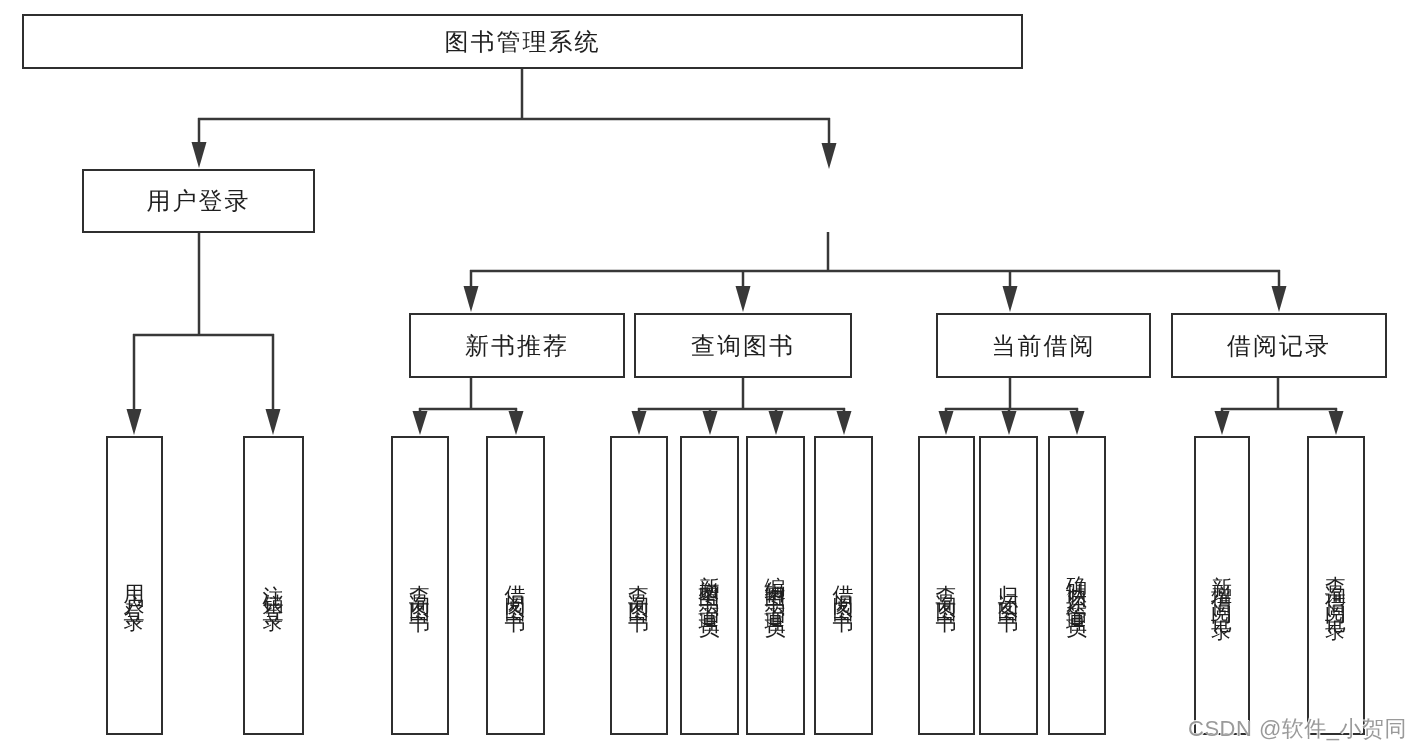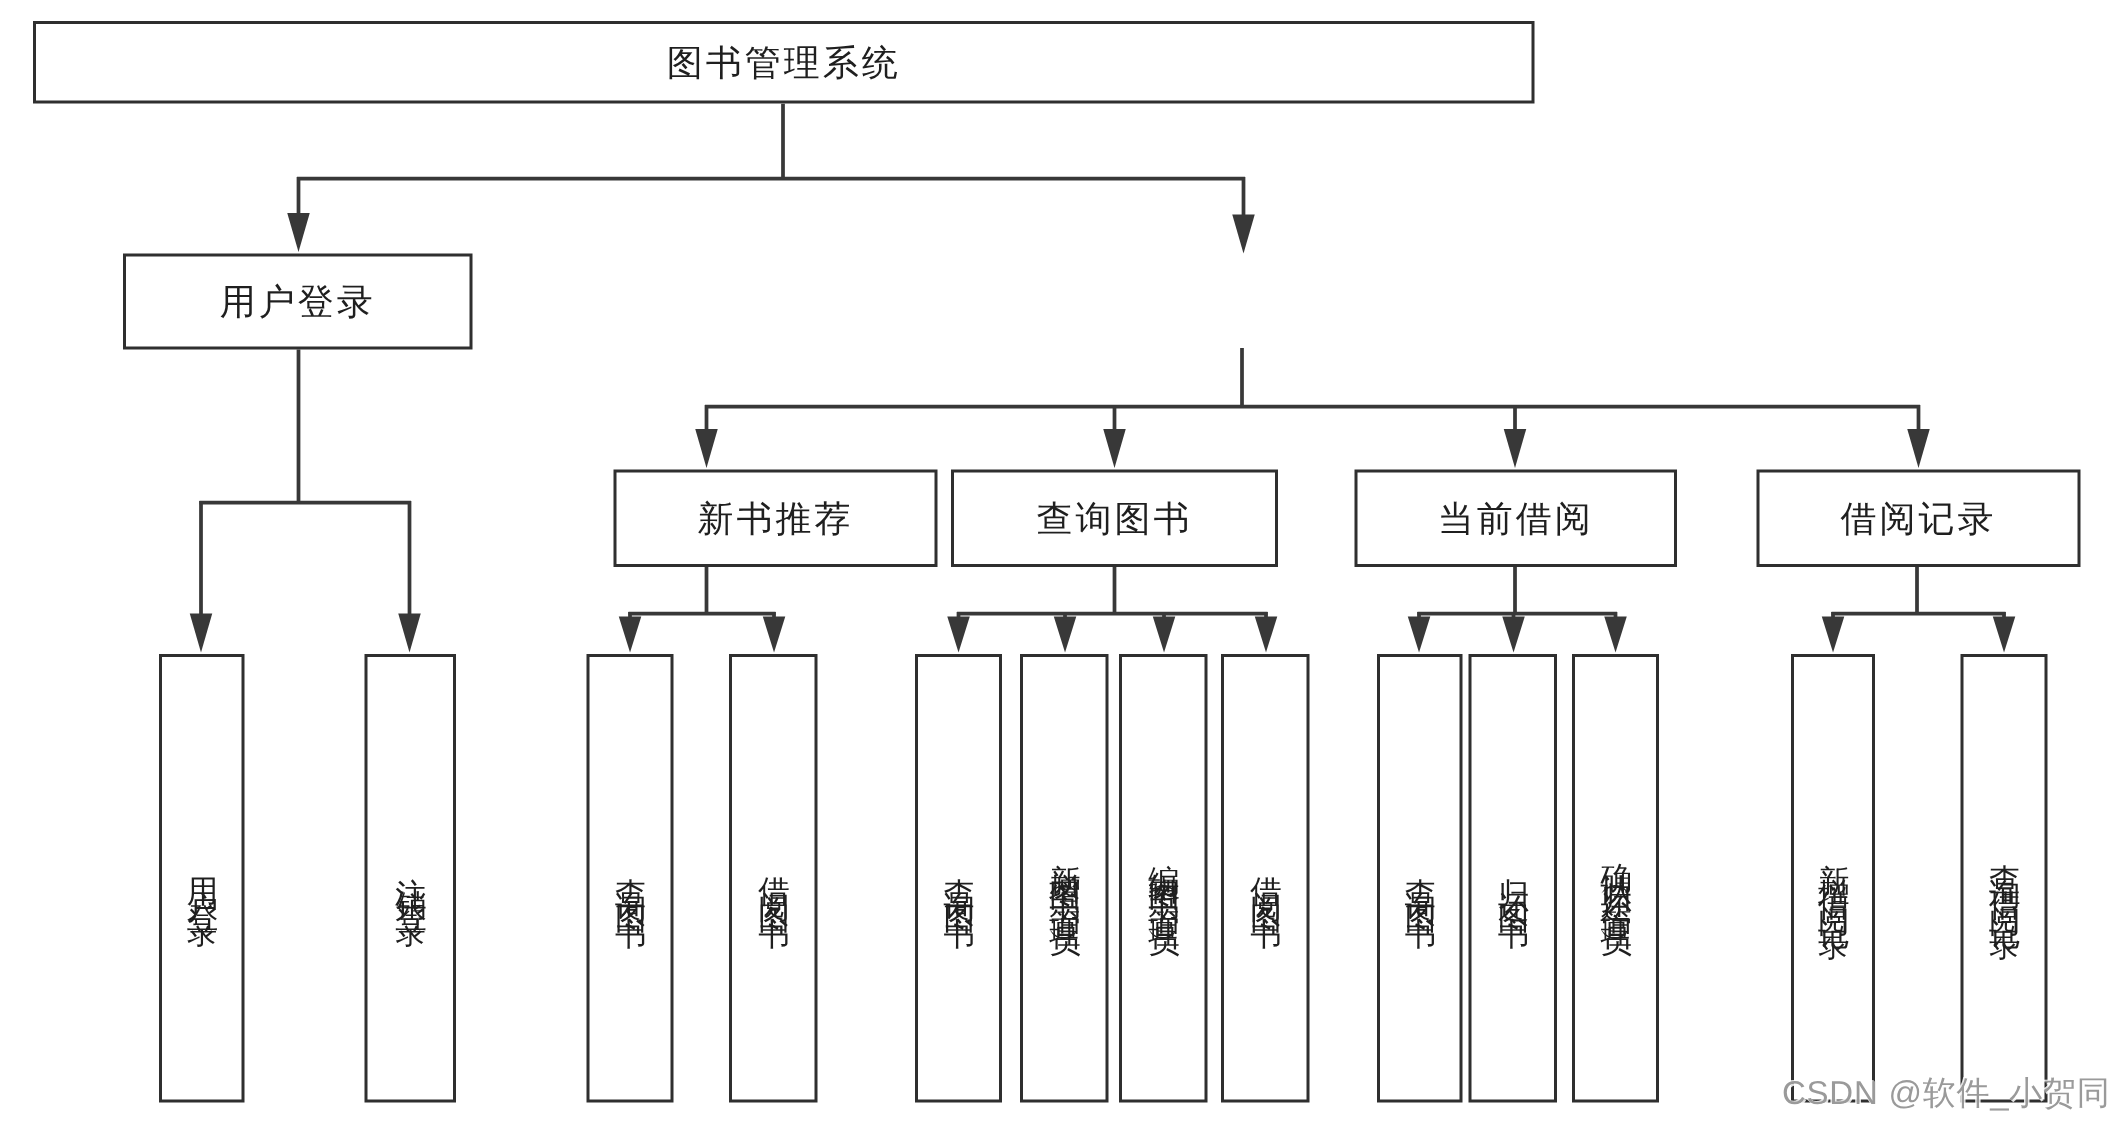--- a/index.html
+++ b/index.html
@@ -123,21 +123,21 @@
       <polygon points="1328.5,411 1343.5,411 1336,435"></polygon>
     </g>
   </svg>
 
   <div class="node h-node" style="left:22px;top:14px;width:1001px;height:55px;">图书管理系统</div>
 
   <div class="node h-node" style="left:82px;top:169px;width:233px;height:64px;">用户登录</div>
 
   <div class="node h-node" style="left:369px;top:313px;width:216px;height:65px;margin-left:40px;">新书推荐</div>
   <div class="node h-node" style="left:634px;top:313px;width:218px;height:65px;">查询图书</div>
-  <div class="node h-node" style="left:903px;top:313px;width:215px;height:65px;">当前借阅</div>
+  <div class="node h-node" style="left:936px;top:313px;width:215px;height:65px;">当前借阅</div>
   <div class="node h-node" style="left:1171px;top:313px;width:216px;height:65px;">借阅记录</div>
 
   <div class="node leaf" style="left:106px;top:436px;width:57px;height:299px;">
     <span class="vtext">用户登录</span>
   </div>
   <div class="node leaf" style="left:243px;top:436px;width:61px;height:299px;">
     <span class="vtext">注销登录</span>
   </div>
 
   <div class="node leaf" style="left:391px;top:436px;width:58px;height:299px;">

